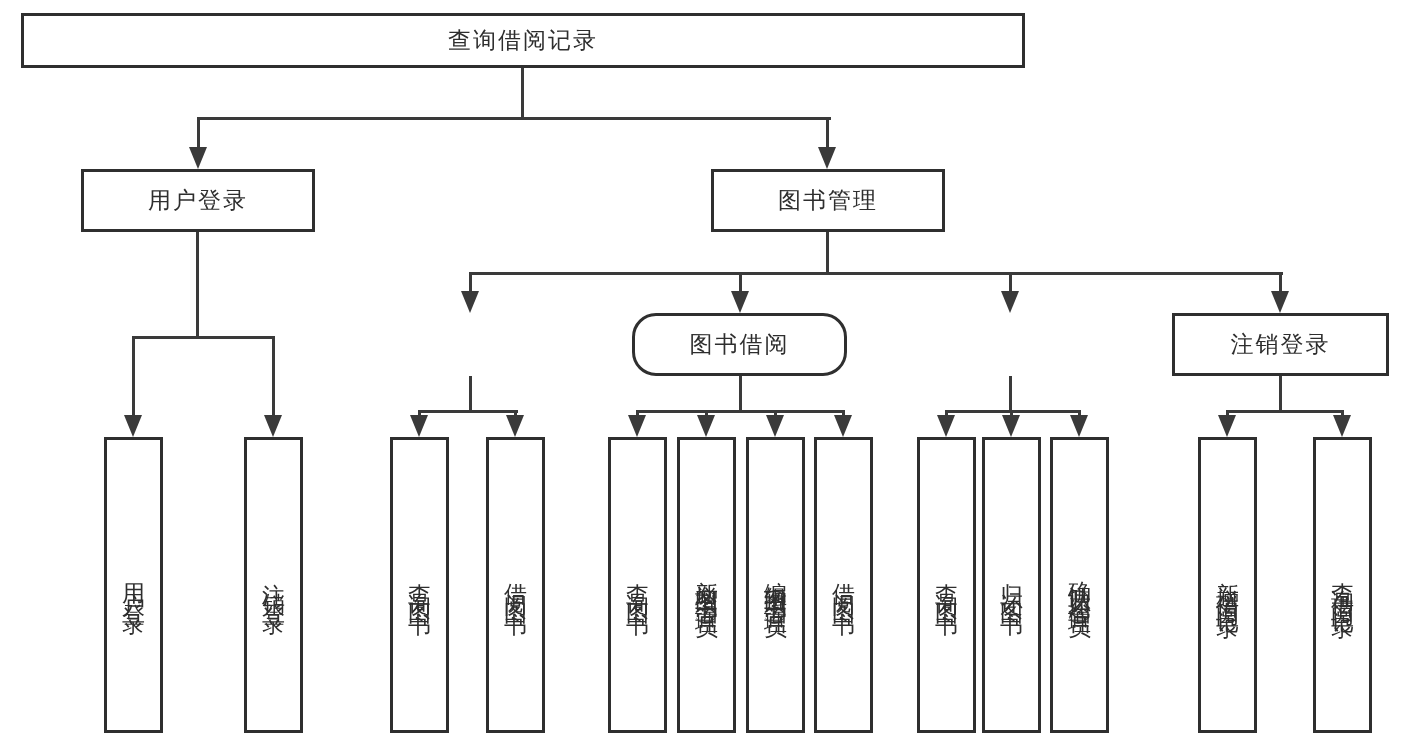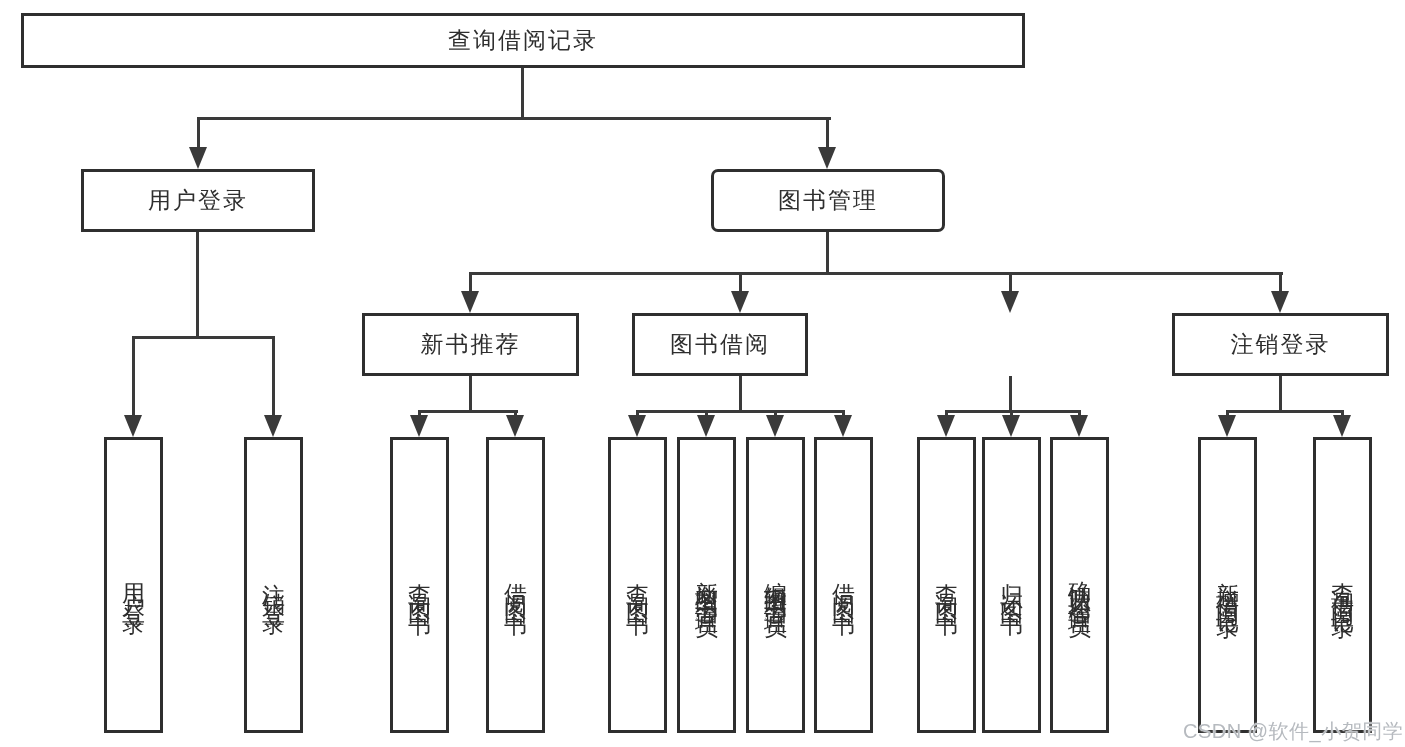--- a/index.html
+++ b/index.html
@@ -54,23 +54,23 @@
     position:absolute;
     width:0;height:0;
     border-left:9px solid transparent;
     border-right:9px solid transparent;
     border-top:22px solid #3a3a3a;
     z-index:1;
   }
   
   #b-root {left:21px;  top:13px;  width:1004px;height:55px;}
   #b-login{left:81px;  top:169px; width:234px; height:63px;}
-  #b-mgmt {left:711px; top:169px; width:234px; height:63px;border-radius:7px;}
+  #b-mgmt {left:711px; top:169px; width:234px; height:63px;}
   #b-l3-0 {left:362px; top:313px; width:217px; height:63px;}
-  #b-l3-1 {left:632px; top:313px; width:176px; height:63px;}
+  #b-l3-1 {left:632px; top:313px; width:215px; height:63px;border-radius:24px;}
   #b-l3-2 {left:902px; top:313px; width:217px; height:63px;}
   #b-l3-3 {left:1172px;top:313px; width:217px; height:63px;}
   #v0 {left:104px;}
   #v1 {left:244px;}
   #v2 {left:390px;}
   #v3 {left:486px;}
   #v4 {left:608px;}
   #v5 {left:677px;}
   #v6 {left:746px;}
   #v7 {left:814px;}
@@ -99,23 +99,20 @@
     <span>查询借阅记录</span>
   </div>
 
   <div class="hbox" id="b-login">
     <span>用户登录</span>
   </div>
   <div class="hbox" id="b-mgmt">
     <span>图书管理</span>
   </div>
 
-  <div class="hbox" id="b-l3-0">
-    <span>新书推荐</span>
-  </div>
   <div class="hbox" id="b-l3-1">
     <span>图书借阅</span>
   </div>
   <div class="hbox" id="b-l3-3">
     <span>注销登录</span>
   </div>
 
   <div class="vbox" id="v0">
     <span class="vlabel" style="letter-spacing: 10px;">用户登录</span>
   </div>
@@ -208,15 +205,14 @@
   <i class="ln" style="left:1078px;top:410px;width:3px;height:8px"></i>
   <i class="ar" style="left:1070px;top:415px"></i>
 
   <i class="ln" style="left:1279px;top:376px;width:3px;height:37px"></i>
   <i class="ln" style="left:1226px;top:410px;width:118px;height:3px"></i>
   <i class="ln" style="left:1226px;top:410px;width:3px;height:8px"></i>
   <i class="ar" style="left:1218px;top:415px"></i>
   <i class="ln" style="left:1341px;top:410px;width:3px;height:8px"></i>
   <i class="ar" style="left:1333px;top:415px"></i>
 
-  <div class="watermark">CSDN @软件_小贺同学</div>
 
 </div>
 
 </body></html>

